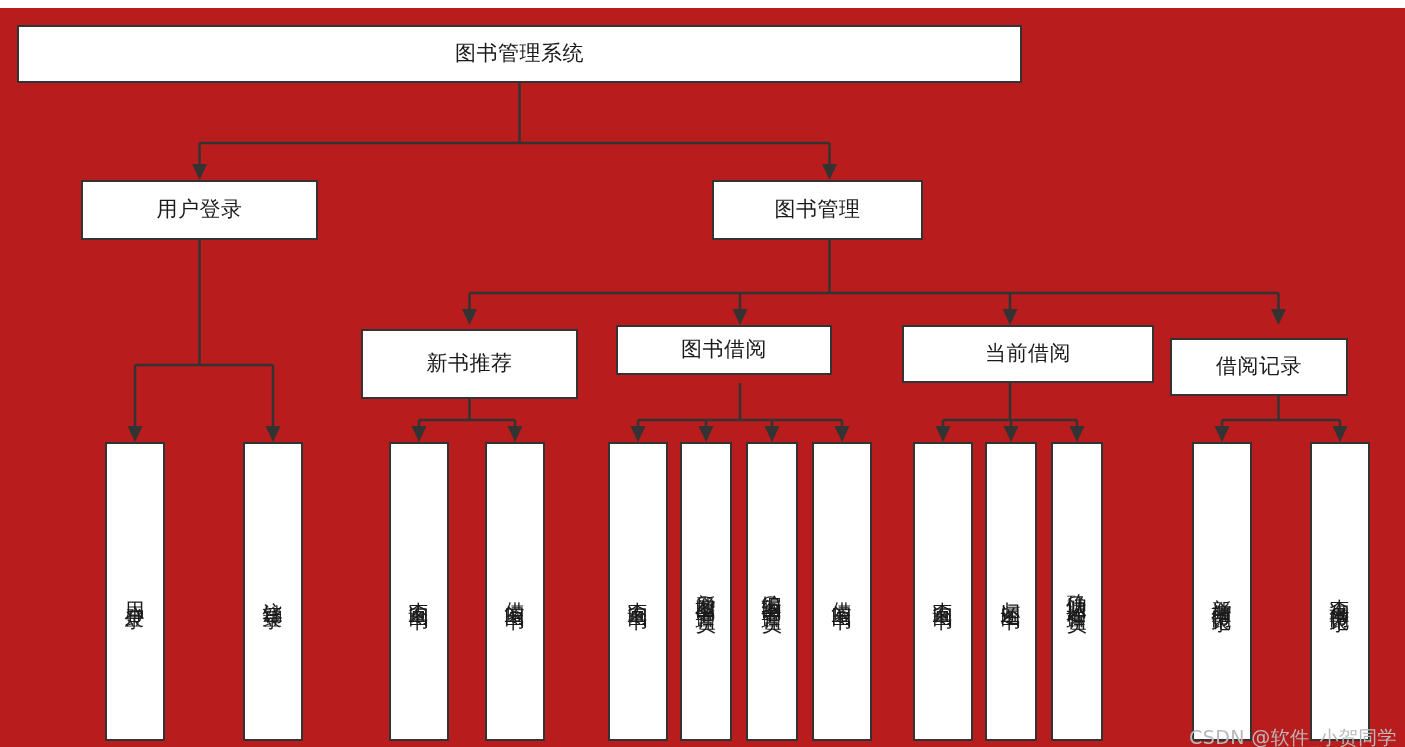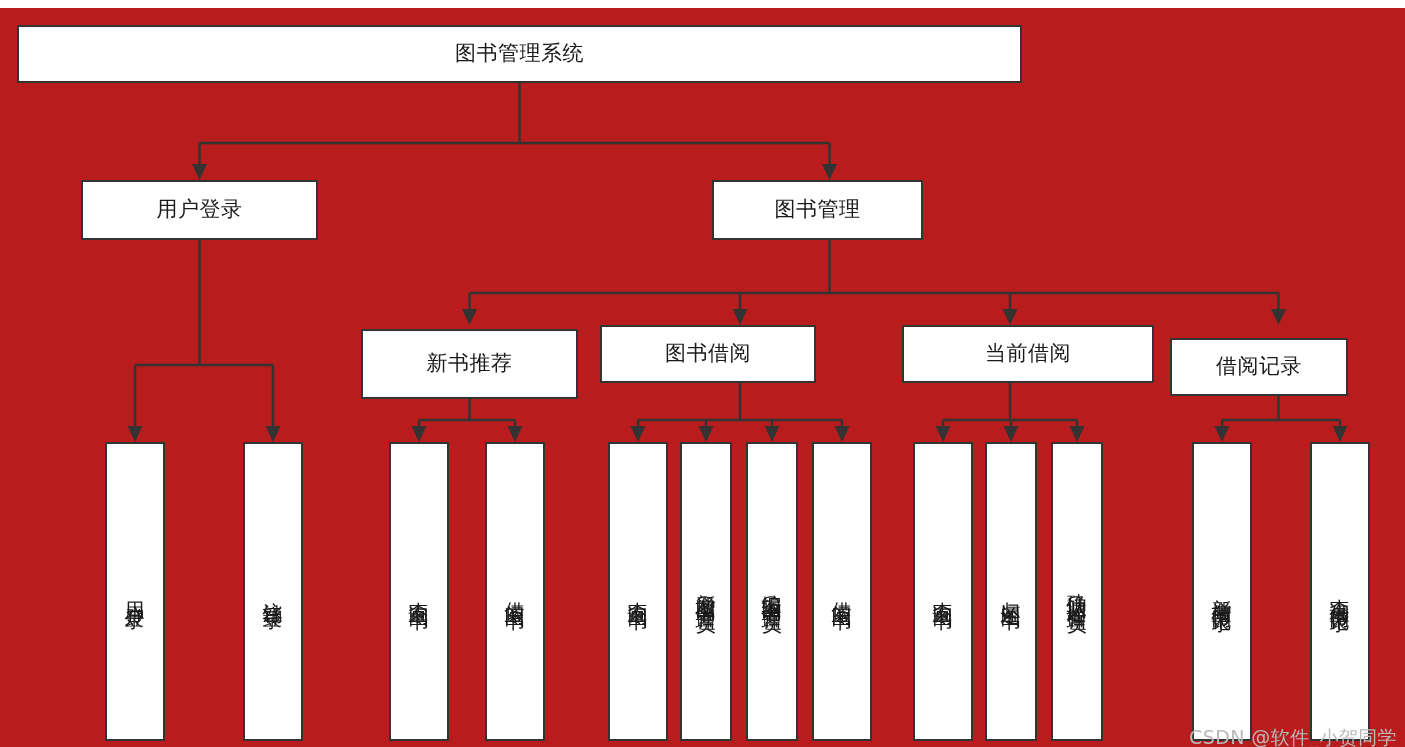--- a/index.html
+++ b/index.html
@@ -150,21 +150,21 @@
       </div>
       <div class="node horiz" id="node-user_login" style="left: 81px; top: 172px; width: 237px; height: 60px;">
         <span class="label">用户登录</span>
       </div>
       <div class="node horiz" id="node-book_manage" style="left: 712px; top: 172px; width: 211px; height: 60px;">
         <span class="label">图书管理</span>
       </div>
       <div class="node horiz" id="node-new_book_rec" style="left: 361px; top: 321px; width: 217px; height: 70px;">
         <span class="label">新书推荐</span>
       </div>
-      <div class="node horiz" id="node-book_borrow" style="left: 600px; top: 317px; width: 216px; height: 58px;">
+      <div class="node horiz" id="node-book_borrow" style="left: 616px; top: 317px; width: 216px; height: 50px;">
         <span class="label">图书借阅</span>
       </div>
       <div class="node horiz" id="node-current_borrow" style="left: 902px; top: 317px; width: 252px; height: 58px;">
         <span class="label">当前借阅</span>
       </div>
       <div class="node horiz" id="node-borrow_record" style="left: 1170px; top: 330px; width: 178px; height: 58px;">
         <span class="label">借阅记录</span>
       </div>
       <div class="node vert" id="node-leaf_user_login" style="left: 105px; top: 434px; width: 60px; height: 299px;">
         <span class="label">用户登录</span>

